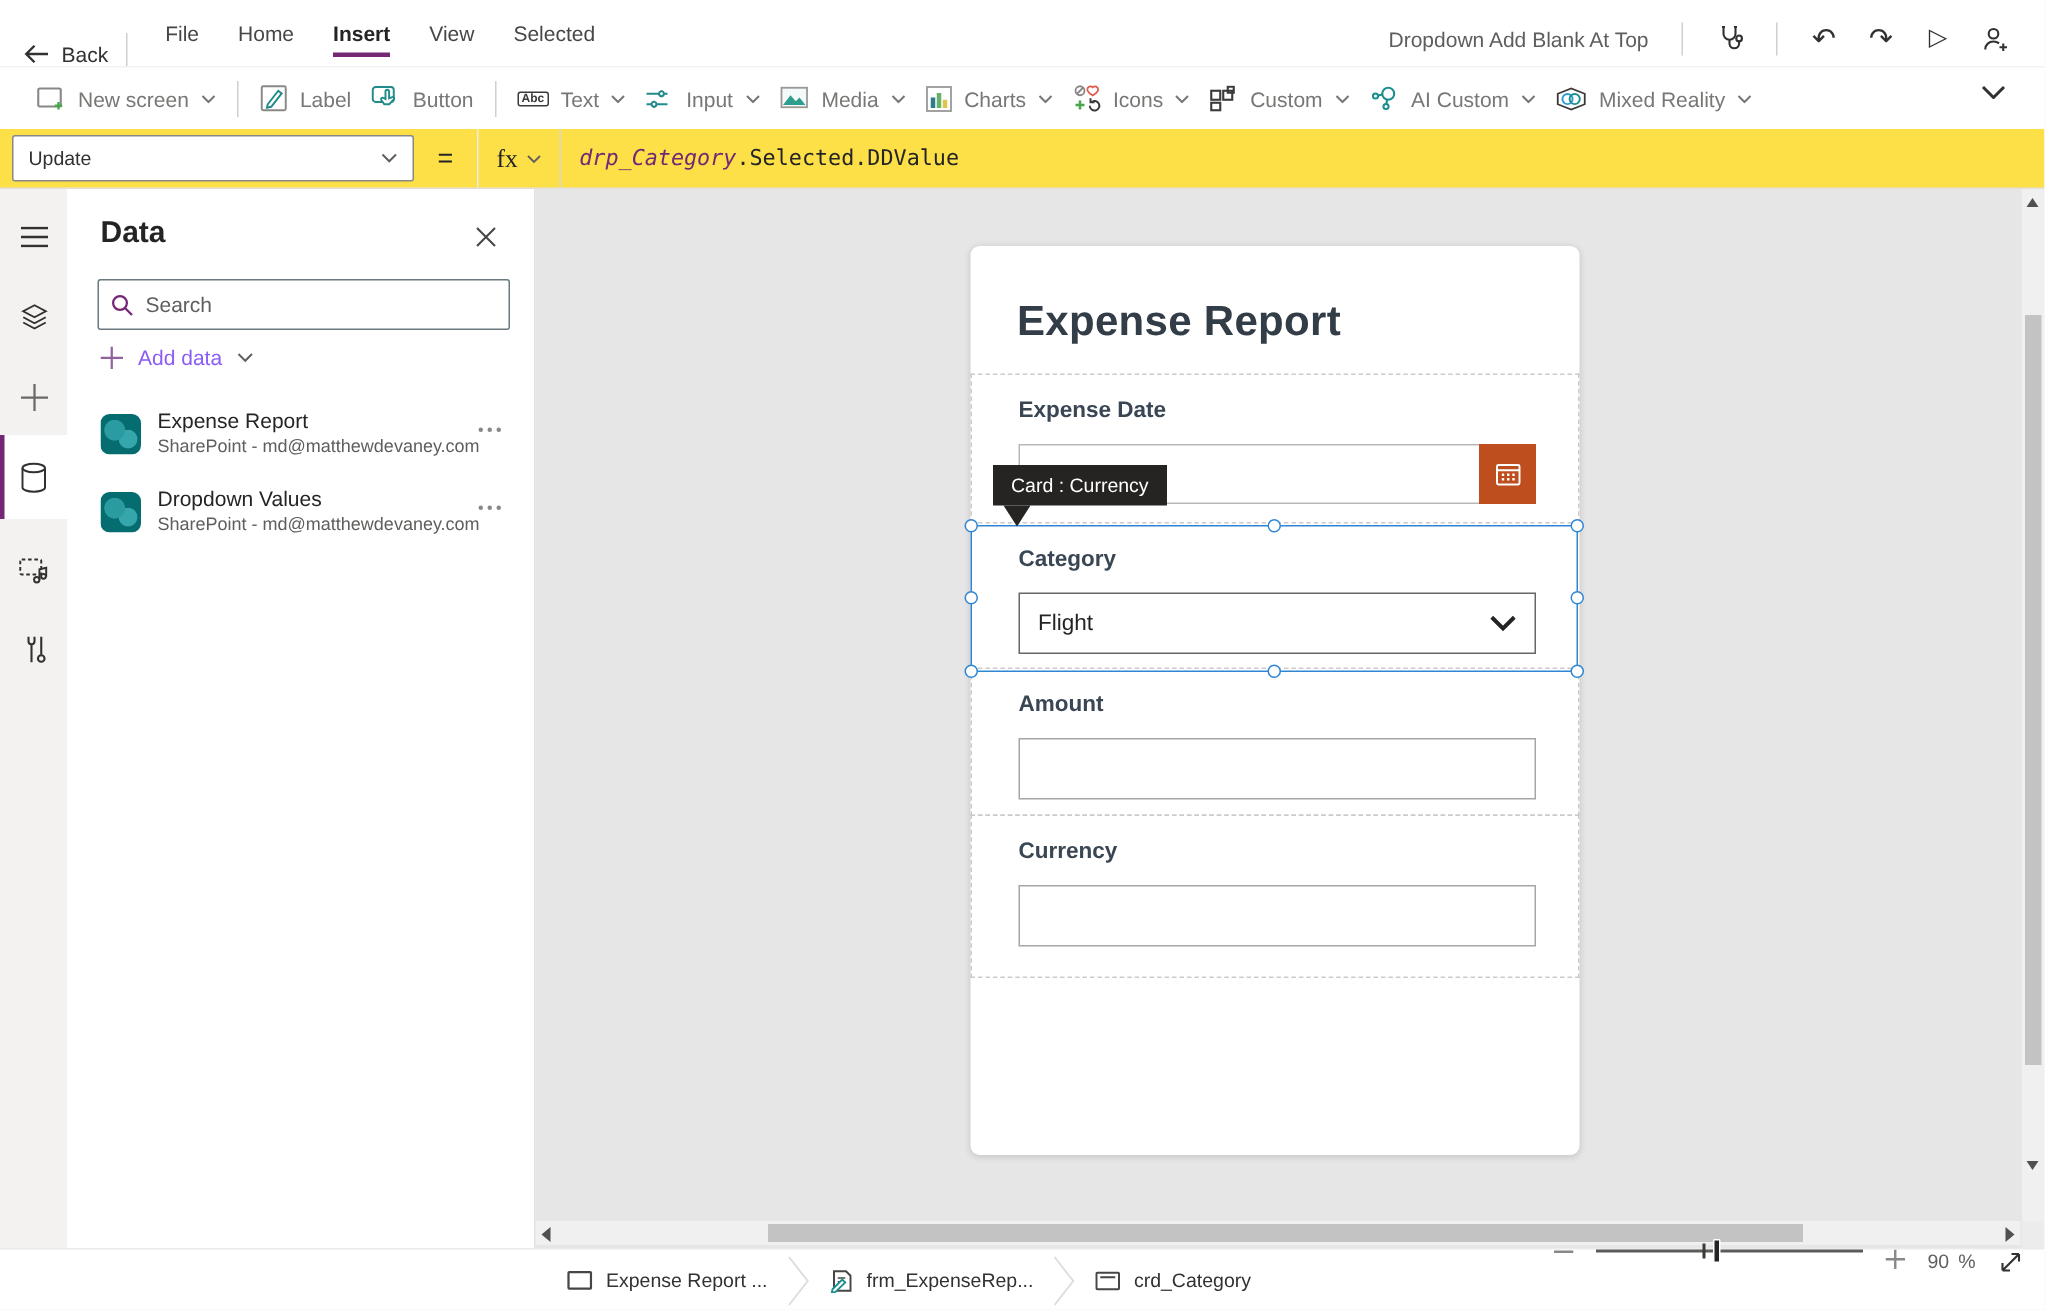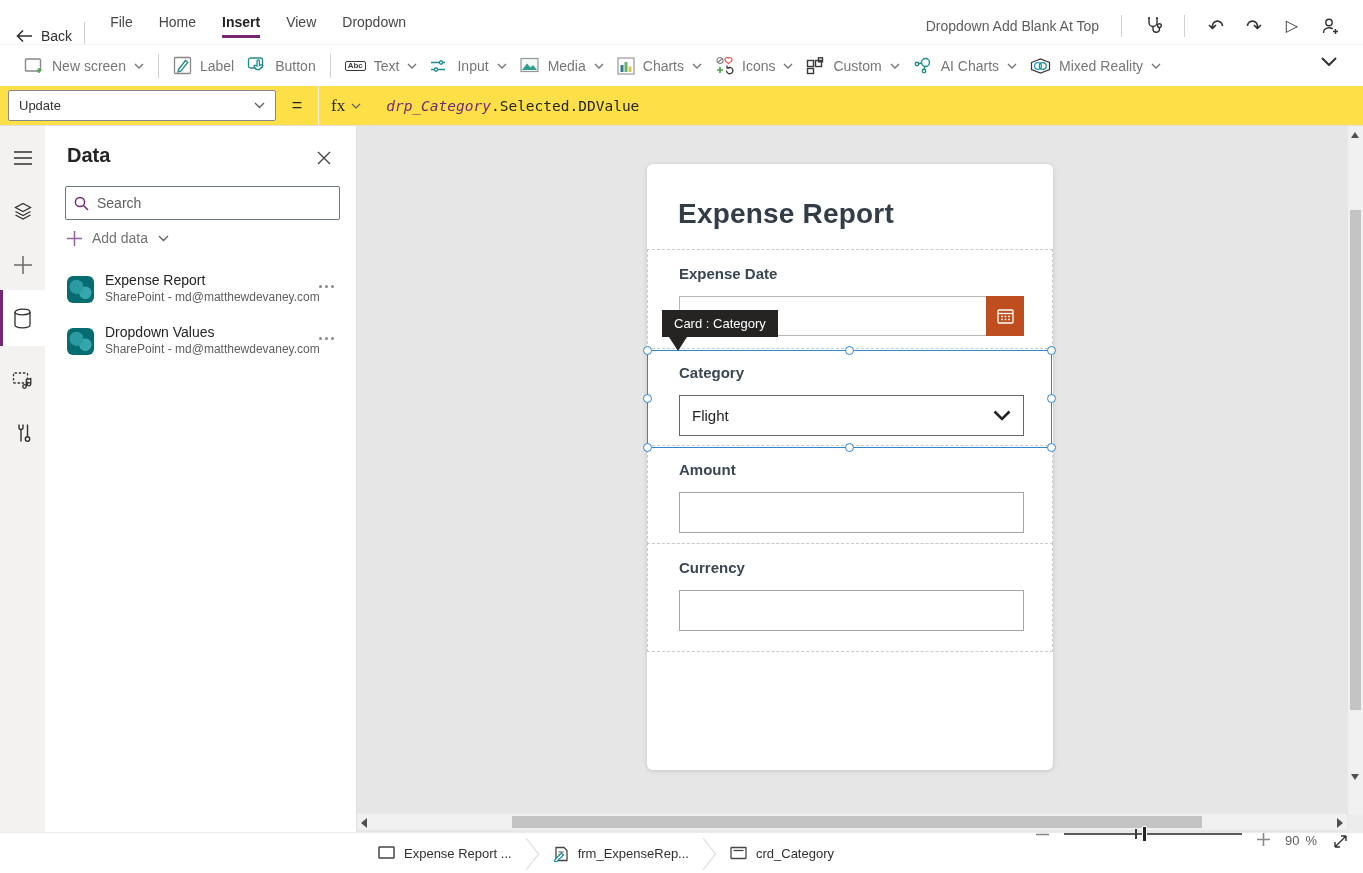--- a/index.html
+++ b/index.html
@@ -44,21 +44,21 @@
   .rail-btn.selected{background:#fff;height:56px}
   .rail-btn.selected::before{content:"";position:absolute;left:0;top:0;bottom:0;width:3px;background:#742774}
 
   
   .panel{position:absolute;top:126px;bottom:41px;left:45px;width:312px;background:#fff;border-right:1px solid #e1dfdd}
   .panel-title{position:absolute;left:22px;top:18px;font-size:20px;font-weight:700;color:#242424}
   .panel-close{position:absolute;right:20px;top:20px;width:24px;height:24px;display:flex;align-items:center;justify-content:center;cursor:pointer}
   .search-box{position:absolute;left:20px;top:60px;width:275px;height:34px;border:1px solid #69797e;border-radius:2px;display:flex;align-items:center;padding:0 8px;gap:8px;background:#fff}
   .search-box input{border:none;outline:none;flex:1;font-size:14px;color:#242424;font-family:"Liberation Sans",sans-serif}
   .search-box input::placeholder{color:#605e5c}
-  .add-data{position:absolute;left:22px;top:104px;display:flex;align-items:center;gap:10px;font-size:14px;color:#737373;cursor:pointer}
+  .add-data{position:absolute;left:22px;top:104px;display:flex;align-items:center;gap:10px;font-size:14px;color:#8b5cf6;cursor:pointer}
   .ds-item{position:absolute;left:0;width:100%;height:52px;cursor:pointer}
   .ds-icon{position:absolute;left:22px;top:5px;width:27px;height:27px;border-radius:6px;background:radial-gradient(circle at 35% 40%, #2a9ba0 0 28%, transparent 30%),radial-gradient(circle at 68% 62%, #35a7ac 0 24%, transparent 26%),#056c70}
   .ds-name{position:absolute;left:60px;top:1px;font-size:14px;color:#242424;white-space:nowrap}
   .ds-detail{position:absolute;left:60px;top:19px;font-size:12px;color:#605e5c;white-space:nowrap}
   .ds-more{position:absolute;right:18px;top:10px;display:flex;gap:3px;padding:4px;cursor:pointer}
   .dot{width:3px;height:3px;border-radius:50%;background:#8a8886}
 
   
   .canvas{position:absolute;top:126px;bottom:41px;left:357px;right:0;background:#e6e6e6;overflow:hidden}
   .form-card{position:absolute;left:290px;top:38px;width:406px;height:606px;background:#fff;border-radius:6px;box-shadow:0 1px 5px rgba(0,0,0,.14)}
@@ -94,21 +94,21 @@
   .vscroll{position:absolute;right:0;top:0;bottom:18px;width:15px;background:#f0f0f0}
   .vthumb{position:absolute;left:2px;top:84px;width:11px;height:500px;background:#c3c3c3;cursor:pointer}
   .varrow{position:absolute;left:3px;width:0;height:0;border-left:4.5px solid transparent;border-right:4.5px solid transparent}
   .varrow.up{top:6px;border-bottom:6px solid #505050}
   .varrow.down{bottom:34px;border-top:6px solid #505050}
   .corner{position:absolute;right:0;bottom:0;width:15px;height:18px;background:#ececec}
 
   
   .statusbar{position:absolute;left:0;right:0;bottom:0;height:41px;background:#fff;border-top:1px solid #ebebeb;display:flex;align-items:center}
   .crumbs{position:absolute;left:365px;top:0;height:41px;display:flex;align-items:center}
-  .crumb{display:flex;gap:9px;padding:0 13px;font-size:13px;color:#323130;cursor:pointer;white-space:nowrap}
+  .crumb{display:flex;align-items:center;gap:9px;padding:0 13px;font-size:13px;color:#323130;cursor:pointer;white-space:nowrap}
   .crumb-sep{height:40px}
   .zoomctl{position:absolute;right:14px;top:0;height:41px;display:flex;align-items:flex-start;gap:15px}
   .ztrack{position:relative;width:178px;height:2px;background:#5c5b59}
   .ztick{position:absolute;left:40%;top:-4px;width:2px;height:10px;background:#3b3a39}
   .zhandle{position:absolute;left:44%;top:-7px;width:5px;height:16px;background:#242424;border:1px solid #fff;border-radius:1px;cursor:pointer}
   .zval{font-size:13px;color:#605e5c;display:flex;gap:6px}
   svg{display:block}
 </style>
 </head>
 <body>
@@ -122,21 +122,21 @@
             <path d="M16 7 H2 M7 1.5 L1.5 7 L7 12.5"></path>
           </svg>
       </span>
       <span>Back</span>
     </div>
     <div class="vdiv"></div>
     <div class="menu-item">File</div>
     <div class="menu-item">Home</div>
     <div class="menu-item active">Insert</div>
     <div class="menu-item">View</div>
-    <div class="menu-item">Dropdown</div>
+    <div class="menu-item">Selected</div>
     <div class="mb-right">
       <span class="status-text">Dropdown Add Blank At Top</span>
       <div class="vdiv"></div>
       <div class="icon-btn">
         <svg width="20" height="20" viewBox="0 0 20 20" fill="none" stroke="#323130" stroke-width="1.4">
             <path d="M6 2 v4.5 a4 4 0 0 0 8 0 V2"></path>
             <path d="M5 2 h2 M13 2 h2"></path>
             <path d="M10 10.5 v2.5 a3.2 3.2 0 0 0 6.4 0 v-2"></path>
             <circle cx="16.4" cy="9.6" r="1.9"></circle>
           </svg>
@@ -285,21 +285,21 @@
     </div>
     <div class="rb-item">
       <span>
         <svg width="20" height="19" viewBox="0 0 20 19" fill="none" stroke="#1b8e8e" stroke-width="1.4">
             <circle cx="4" cy="8" r="1.7"></circle>
             <circle cx="12.5" cy="6.5" r="4"></circle>
             <circle cx="11" cy="15" r="1.7"></circle>
             <path d="M5.7 7.7 L8.6 7 M11.8 10.4 L11.2 13.3"></path>
           </svg>
       </span>
-      <span class="lbl">AI Charts</span>
+      <span class="lbl">AI Custom</span>
       <span class="chev">
           <svg width="10" height="6" viewBox="0 0 10 6" fill="none" stroke="#797775" stroke-width="1.4">
             <path d="M1 1 L5 5 L9 1"></path>
           </svg>
         </span>
     </div>
     <div class="rb-item">
       <span>
         <svg width="21" height="18" viewBox="0 0 21 18" fill="none">
             <path d="M1.5 5.5 L10.5 2 L19.5 5.5 L19.5 12.5 L10.5 16 L1.5 12.5 Z" stroke="#3b3a39" stroke-width="1.2"></path>
@@ -482,21 +482,21 @@
       <div class="handle h-tl"></div>
       <div class="handle h-tm"></div>
       <div class="handle h-tr"></div>
       <div class="handle h-ml"></div>
       <div class="handle h-mr"></div>
       <div class="handle h-bl"></div>
       <div class="handle h-bm"></div>
       <div class="handle h-br"></div>
     </div>
 
-    <div class="tooltip">Card : Category</div>
+    <div class="tooltip">Card : Currency</div>
 
     <div class="hscroll">
       <div class="harrow left"></div>
       <div class="hthumb"></div>
       <div class="harrow right"></div>
     </div>
     <div class="vscroll">
       <div class="varrow up"></div>
       <div class="vthumb"></div>
       <div class="varrow down"></div>

